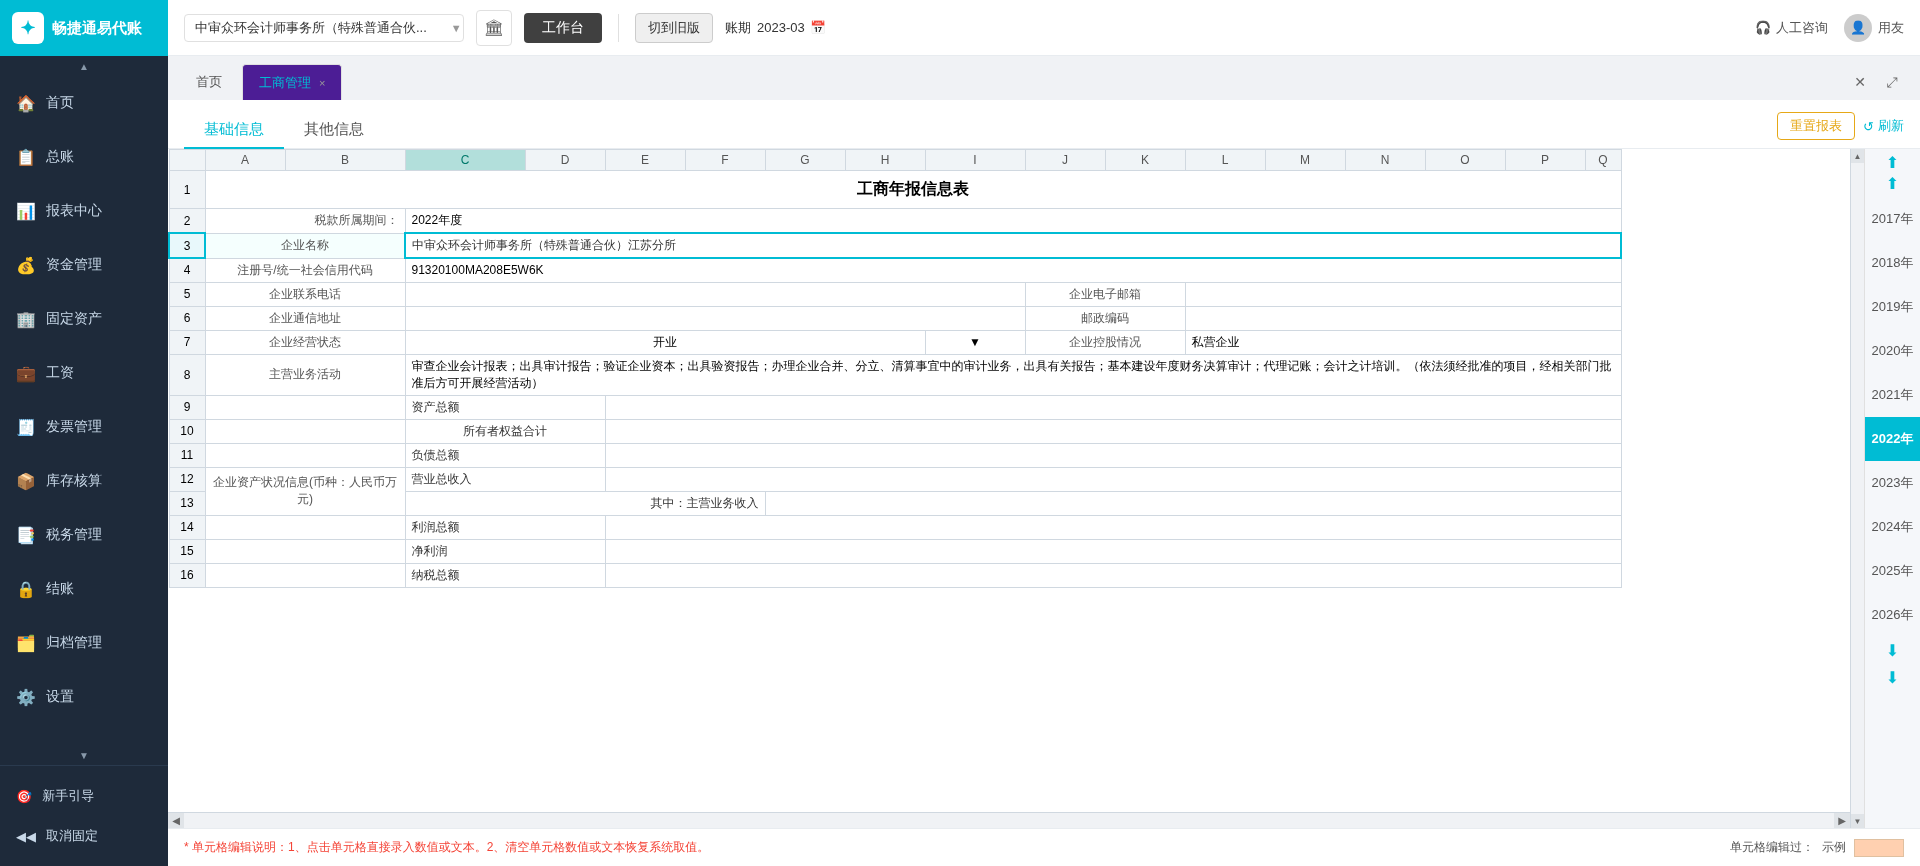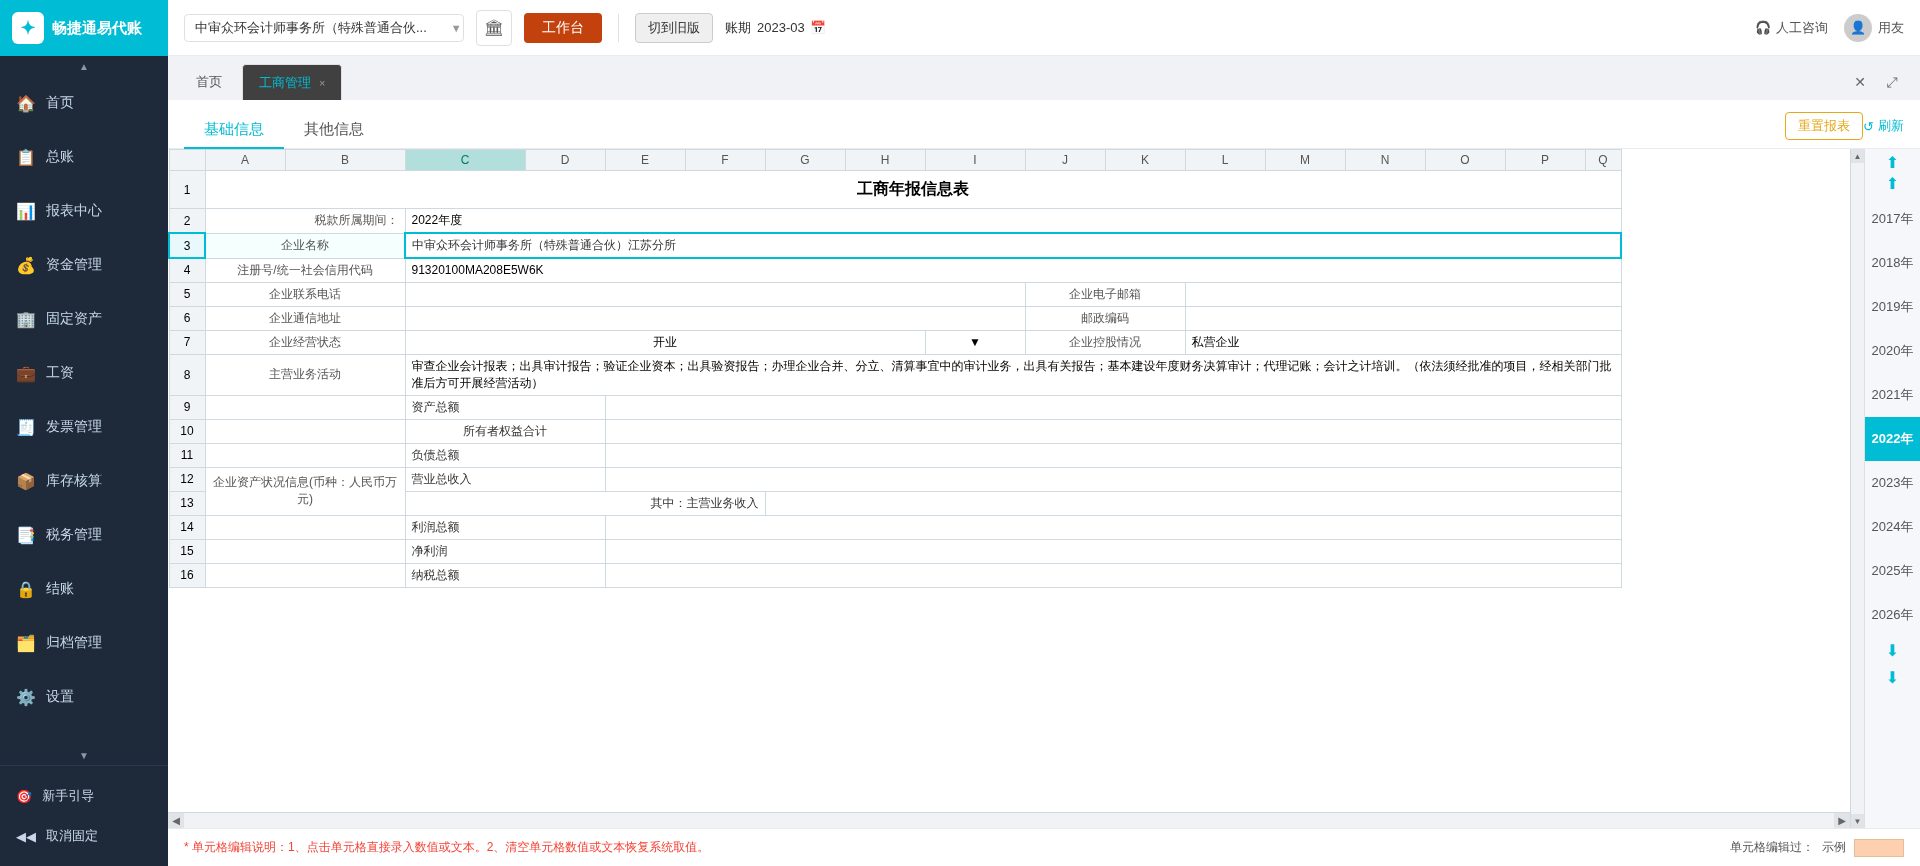--- a/index.html
+++ b/index.html
@@ -115,21 +115,21 @@
     .header-icon-btn {
       width: 36px; height: 36px;
       border: 1px solid #e0e0e0;
       border-radius: 4px;
       display: flex; align-items: center; justify-content: center;
       cursor: pointer;
       color: #555;
       font-size: 16px;
     }
     .header-workbench {
-      background: #c2410c;
+      background: #404040;
       color: white;
       border: none;
       border-radius: 4px;
       padding: 6px 18px;
       font-size: 14px;
       cursor: pointer;
     }
     .header-divider { width: 1px; height: 28px; background: #e0e0e0; margin: 0 4px; }
     .header-old-version {
       border: 1px solid #ccc;
@@ -189,21 +189,21 @@
       border-radius: 4px 4px 0 0;
       cursor: pointer;
       font-size: 13px;
       gap: 8px;
     }
     .tab-home {
       background: #f0f2f5;
       color: #555;
     }
     .tab-active {
-      background: #404040;
+      background: #4c1d95;
       color: #00bcd4;
       border: 1px solid #e0e0e0;
       border-bottom: none;
     }
     .tab-close {
       font-size: 11px; color: #999;
       cursor: pointer;
     }
     .tab-window-controls {
       margin-left: auto;
@@ -245,21 +245,21 @@
       color: #555;
       border-bottom: 2px solid transparent;
       margin-bottom: -1px;
     }
     .sub-tab-active {
       color: #00bcd4;
       border-bottom: 2px solid #00bcd4;
     }
     .sub-tab-right {
       margin-left: auto;
-      display: flex; align-items: center; gap: 0;
+      display: flex; align-items: center; gap: 8px;
       padding-bottom: 8px;
     }
     .btn-reset {
       border: 1px solid #e6a817;
       color: #e6a817;
       background: white;
       border-radius: 4px;
       padding: 4px 12px;
       cursor: pointer;
       font-size: 13px;

